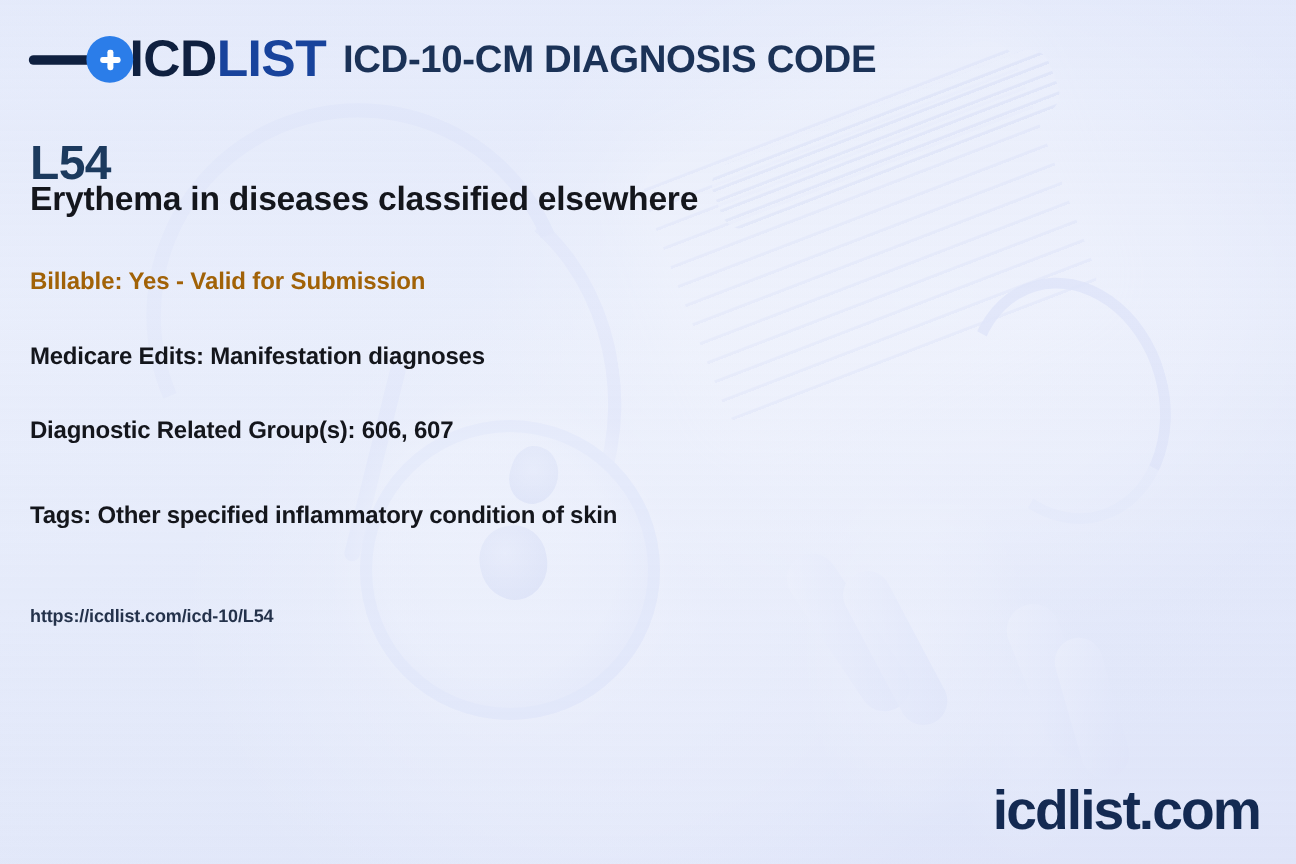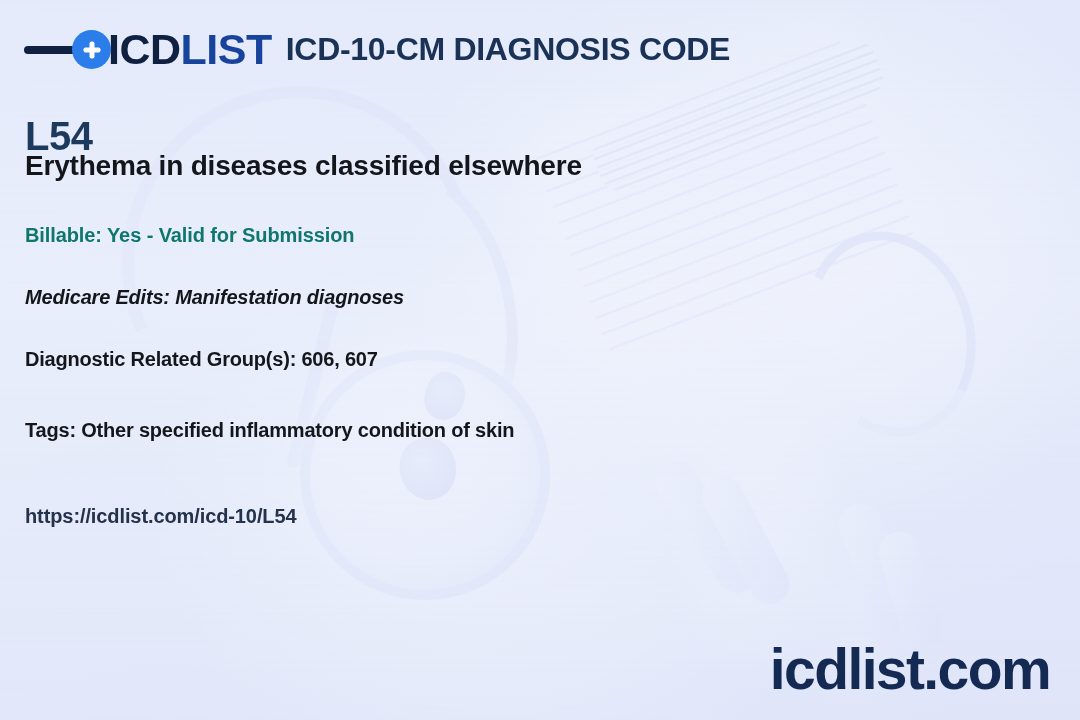--- a/index.html
+++ b/index.html
@@ -276,50 +276,50 @@
     font-weight: bold;
     color: #14161c;
     letter-spacing: -0.2px;
   }
   .billable {
     position: absolute;
     left: 25px;
     top: 224px;
     font-size: 20px;
     font-weight: bold;
-    color: #0f766e;
+    color: #a16207;
     letter-spacing: -0.1px;
   }
   .meta-line {
     position: absolute;
     left: 25px;
     font-size: 20px;
     font-weight: bold;
     color: #14161c;
     letter-spacing: -0.2px;
   }
-  .meta-line.m1 { top: 286px; font-style: italic; }
+  .meta-line.m1 { top: 286px; }
   .meta-line.m2 { top: 348px; }
   .meta-line.m3 { top: 419px; }
 
   .url {
     position: absolute;
     left: 25px;
     top: 505px;
-    font-size: 20px;
+    font-size: 15px;
     font-weight: bold;
     color: #24324b;
     letter-spacing: -0.1px;
   }
 
   .brand {
     position: absolute;
     right: 30px;
     bottom: 22px;
-    font-size: 57px;
+    font-size: 46px;
     font-weight: bold;
     color: #142a52;
     letter-spacing: -1.6px;
     line-height: 1;
   }
 </style>
 </head>
 <body>
 
 <div class="card">

